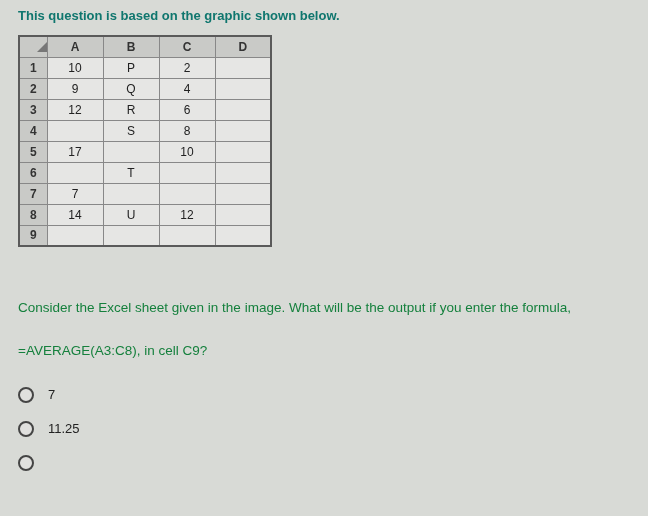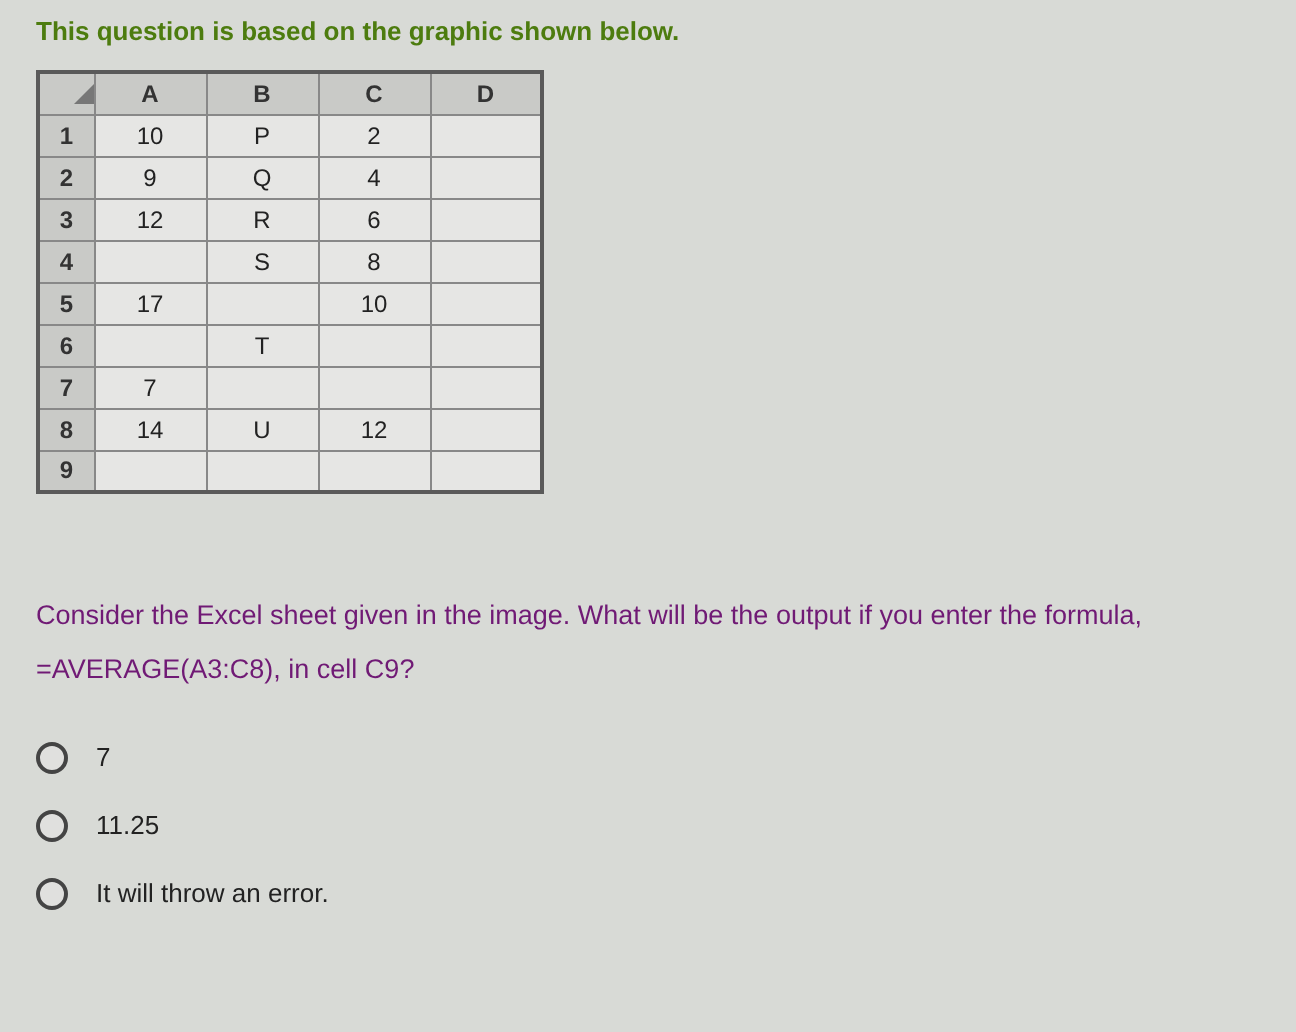--- a/index.html
+++ b/index.html
@@ -9,21 +9,21 @@
       background: #d8dad6;
       font-family: Arial, sans-serif;
       padding: 8px 18px;
       color: #222;
       position: relative;
       overflow: hidden;
     }
     .intro {
       font-size: 13px;
       font-weight: bold;
-      color: #4d7c0f;
+      color: #0f766e;
       margin-bottom: 12px;
     }
     .sheet {
       border-collapse: collapse;
       background: #e6e6e4;
       border: 2px solid #5a5a5a;
     }
     .sheet th, .sheet td {
       border: 1px solid #888;
       width: 56px;
@@ -46,26 +46,26 @@
     }
     .corner-tri {
       width: 0; height: 0;
       border-left: 10px solid transparent;
       border-bottom: 10px solid #777;
       margin-left: auto;
     }
     .question {
       margin-top: 50px;
       font-size: 13.5px;
-      color: #701a75;
+      color: #15803d;
       line-height: 1.7;
     }
     .question .formula {
       display: block;
-      margin-top: 4px;
+      margin-top: 20px;
     }
     .options {
       margin-top: 24px;
     }
     .opt {
       display: flex;
       align-items: center;
       gap: 14px;
       margin: 18px 0;
       font-size: 13px;
@@ -170,15 +170,14 @@
   <div class="opt">
     <div class="radio"></div>
     <span>7</span>
   </div>
   <div class="opt">
     <div class="radio"></div>
     <span>11.25</span>
   </div>
   <div class="opt">
     <div class="radio"></div>
-    <span>It will throw an error.</span>
   </div>
 </div>
 
 </body></html>

